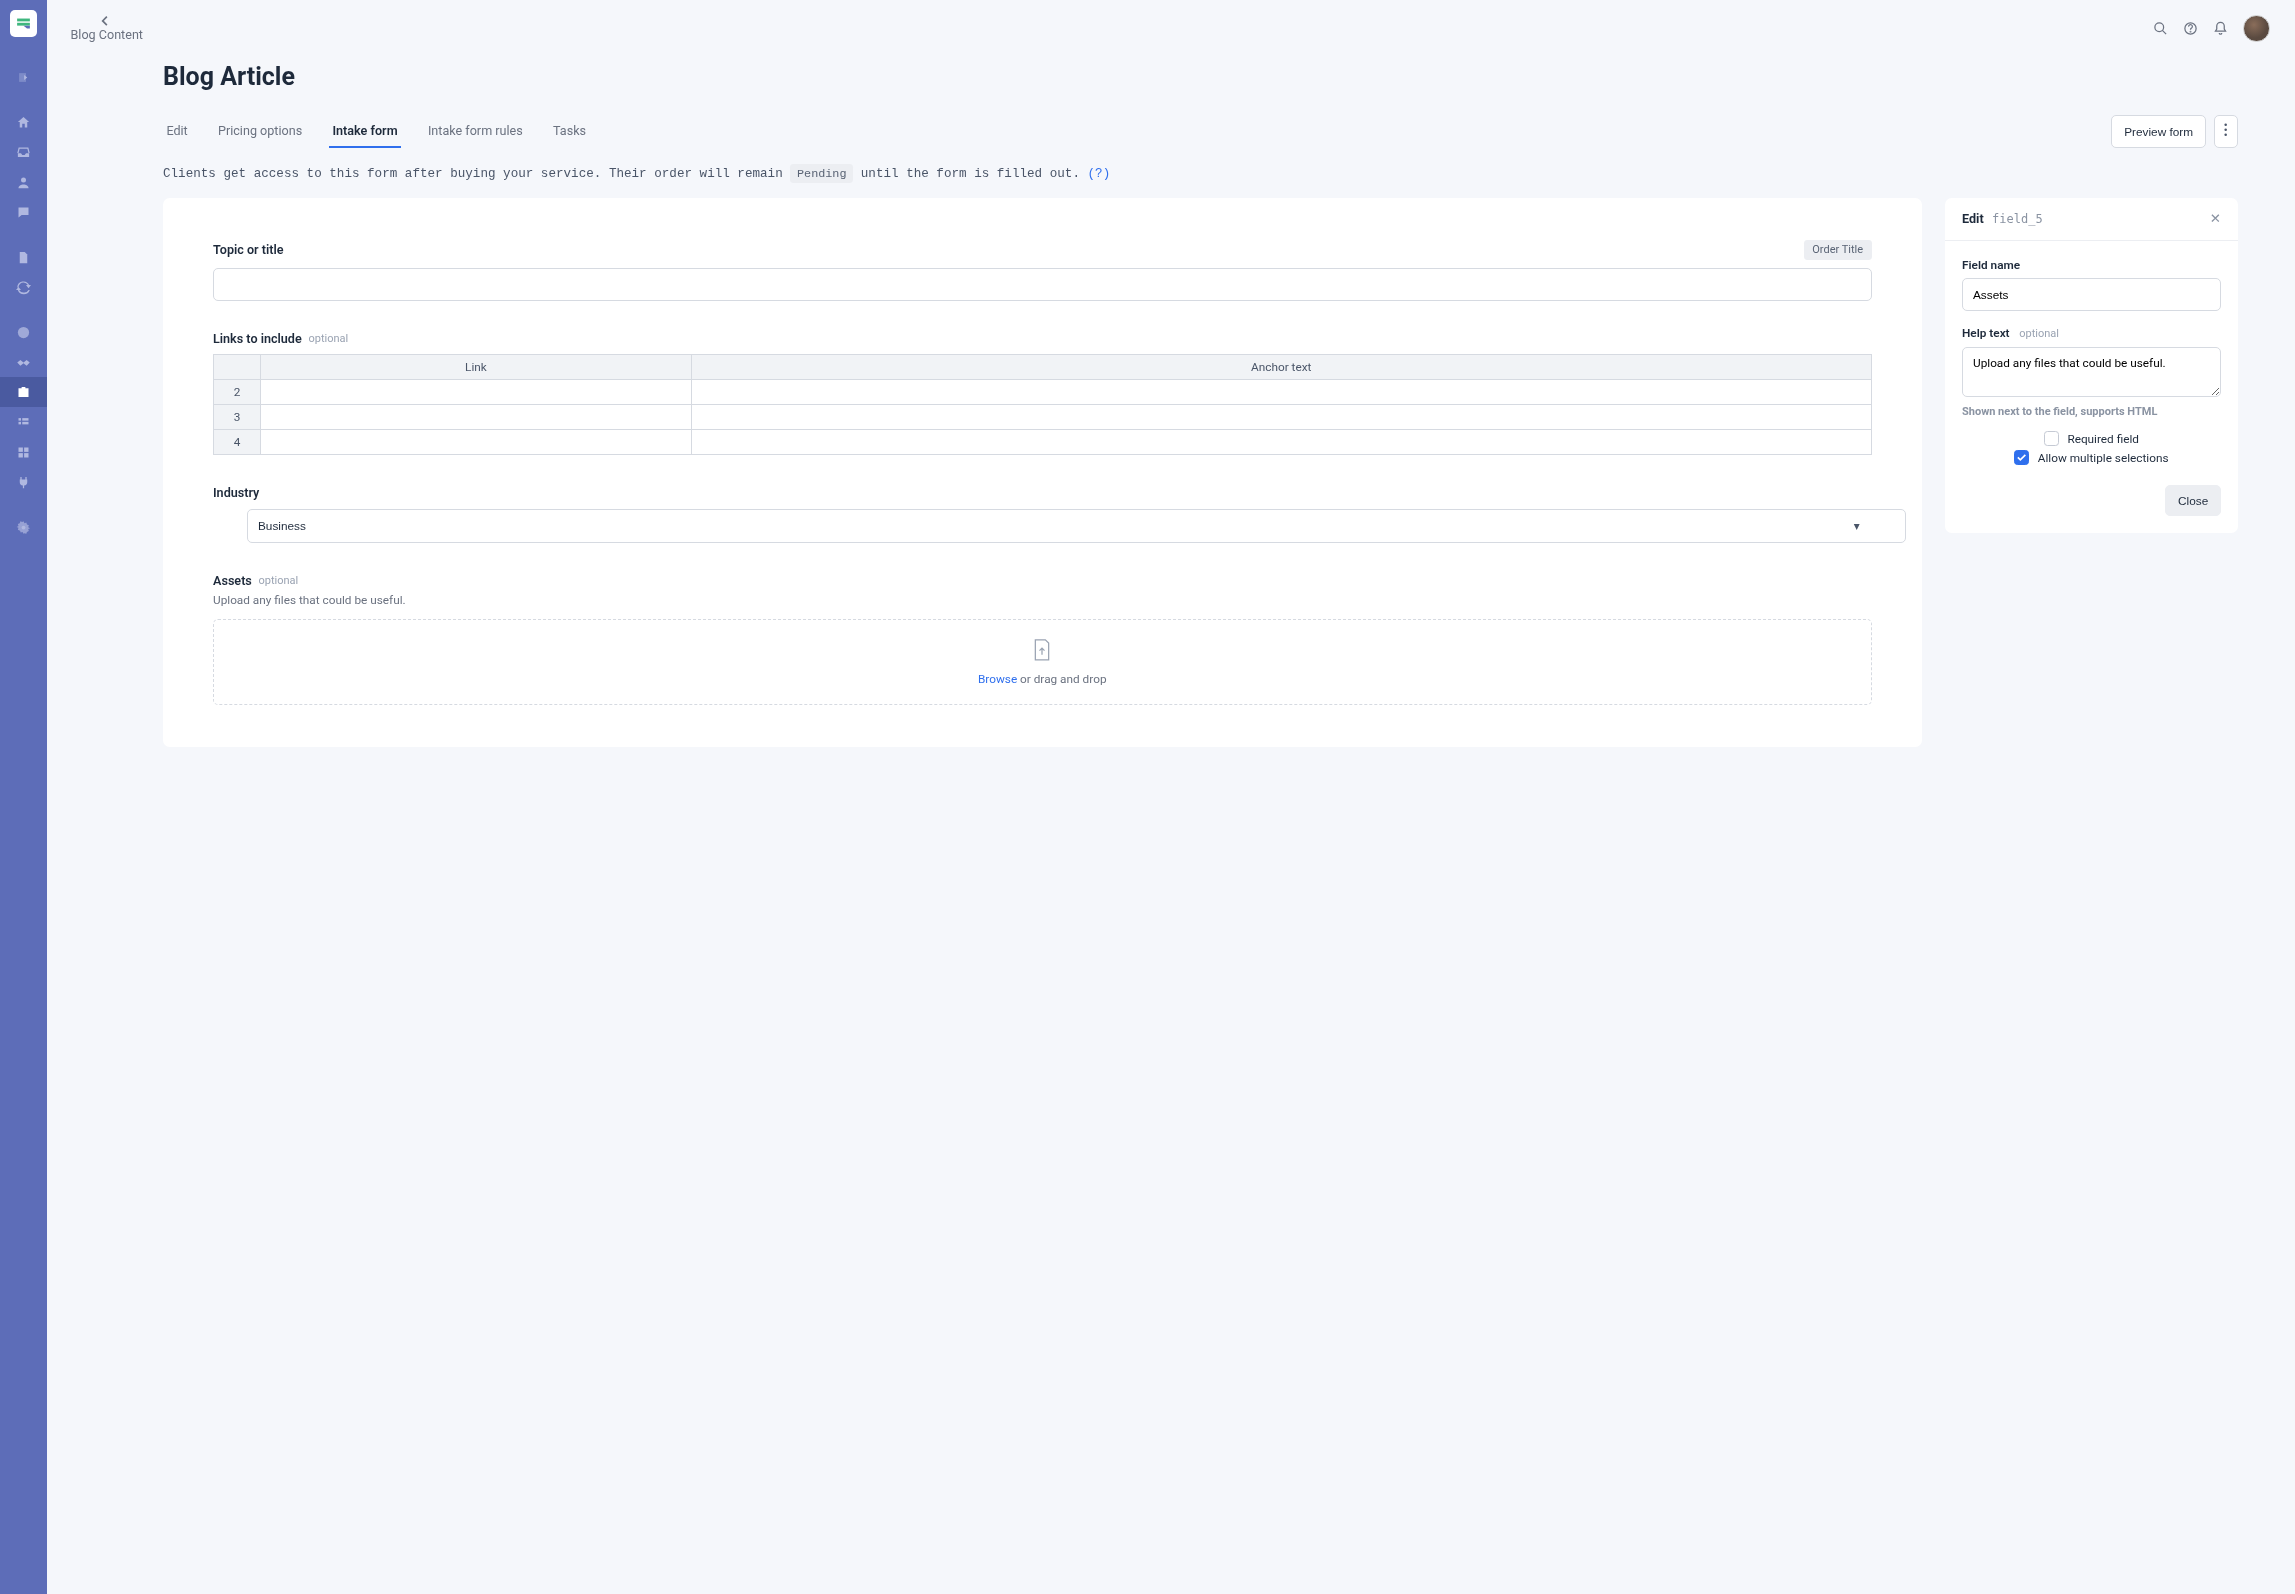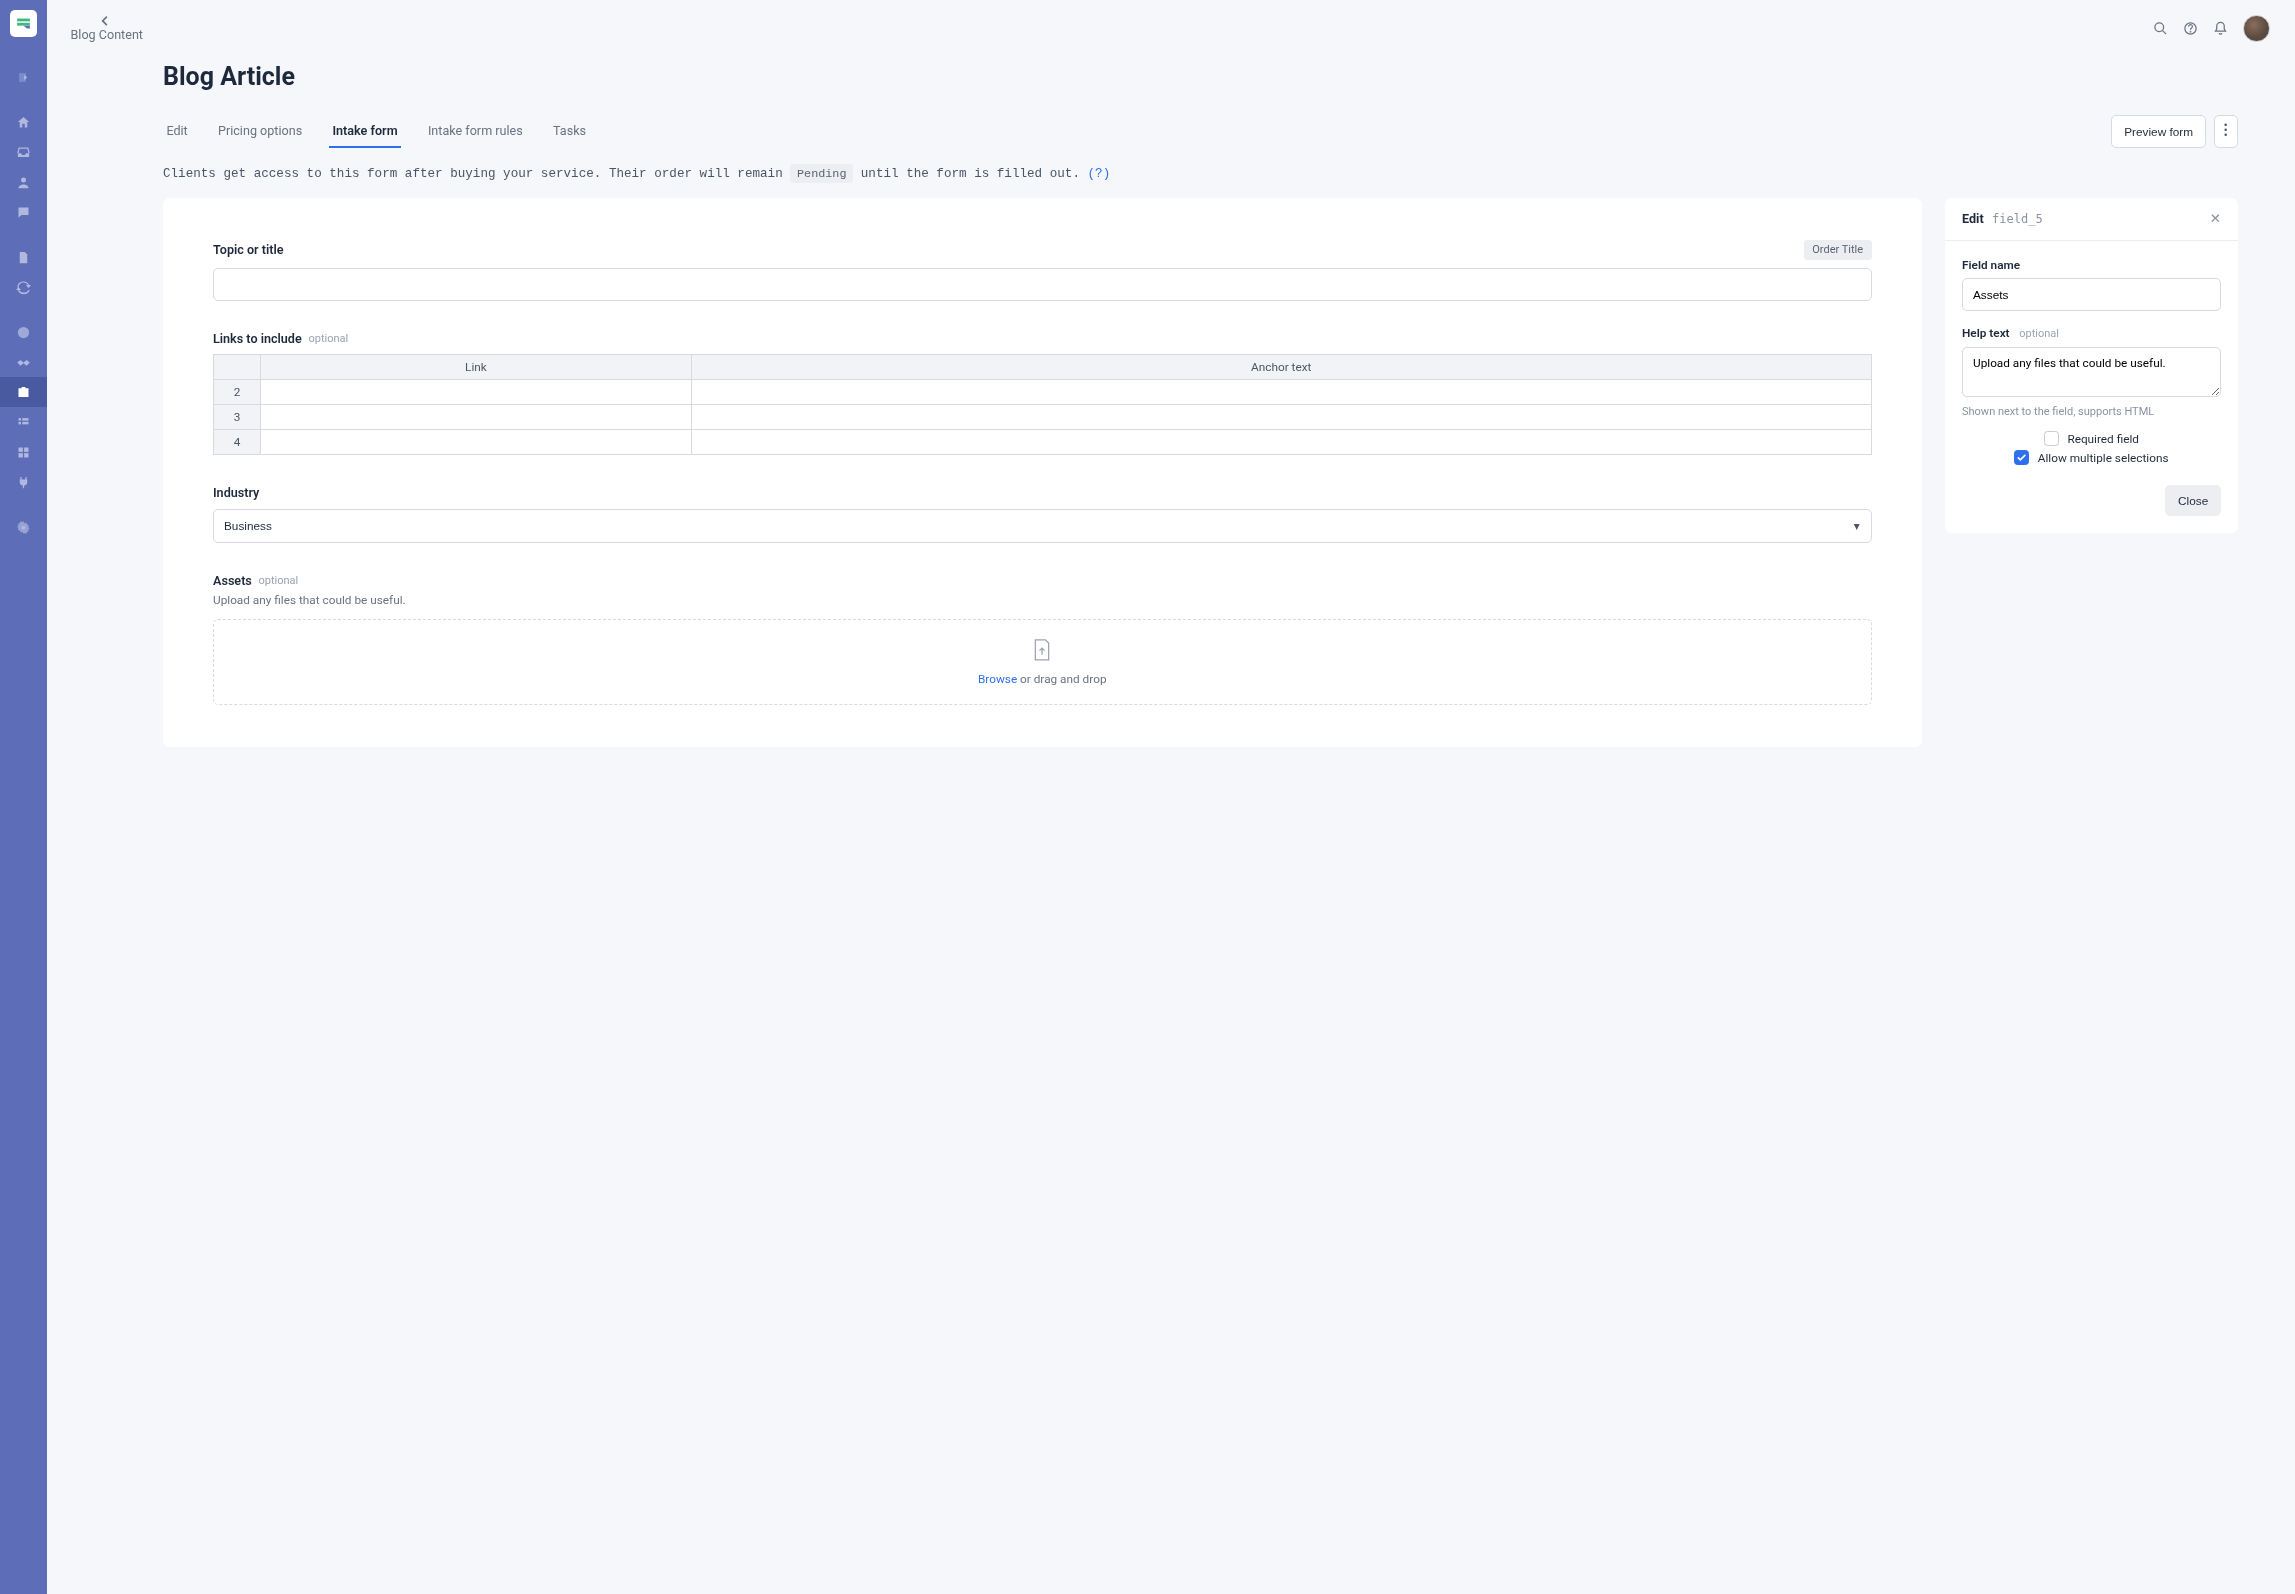--- a/index.html
+++ b/index.html
@@ -251,20 +251,21 @@
     }
     .select-wrap select {
       width: 100%;
       padding: 9.2px 10px;
       border: 0.8px solid #d6dae1;
       border-radius: 5px;
       font-size: 11.8px;
       appearance: none;
       background: white;
       color: #1e2a3b;
+      margin-left: 34px;
     }
     .select-caret {
       position: absolute;
       right: 11.8px;
       top: 50%;
       transform: translateY(-50%);
       pointer-events: none;
       color: #4a5568;
     }
     
@@ -325,20 +326,21 @@
       font-size: 11.8px;
       color: #1e2a3b;
       display: block;
       margin-bottom: 6.7px;
     }
     .panel-hint {
       color: #8a93a2;
       font-size: 11px;
       margin-top: 5px;
       margin-bottom: 13.4px;
+      font-weight: bold;
     }
     .textarea {
       width: 100%;
       padding: 8.4px 10px;
       border: 0.8px solid #d6dae1;
       border-radius: 5px;
       font-size: 11.8px;
       resize: vertical;
       min-height: 50px;
       font-family: inherit;

